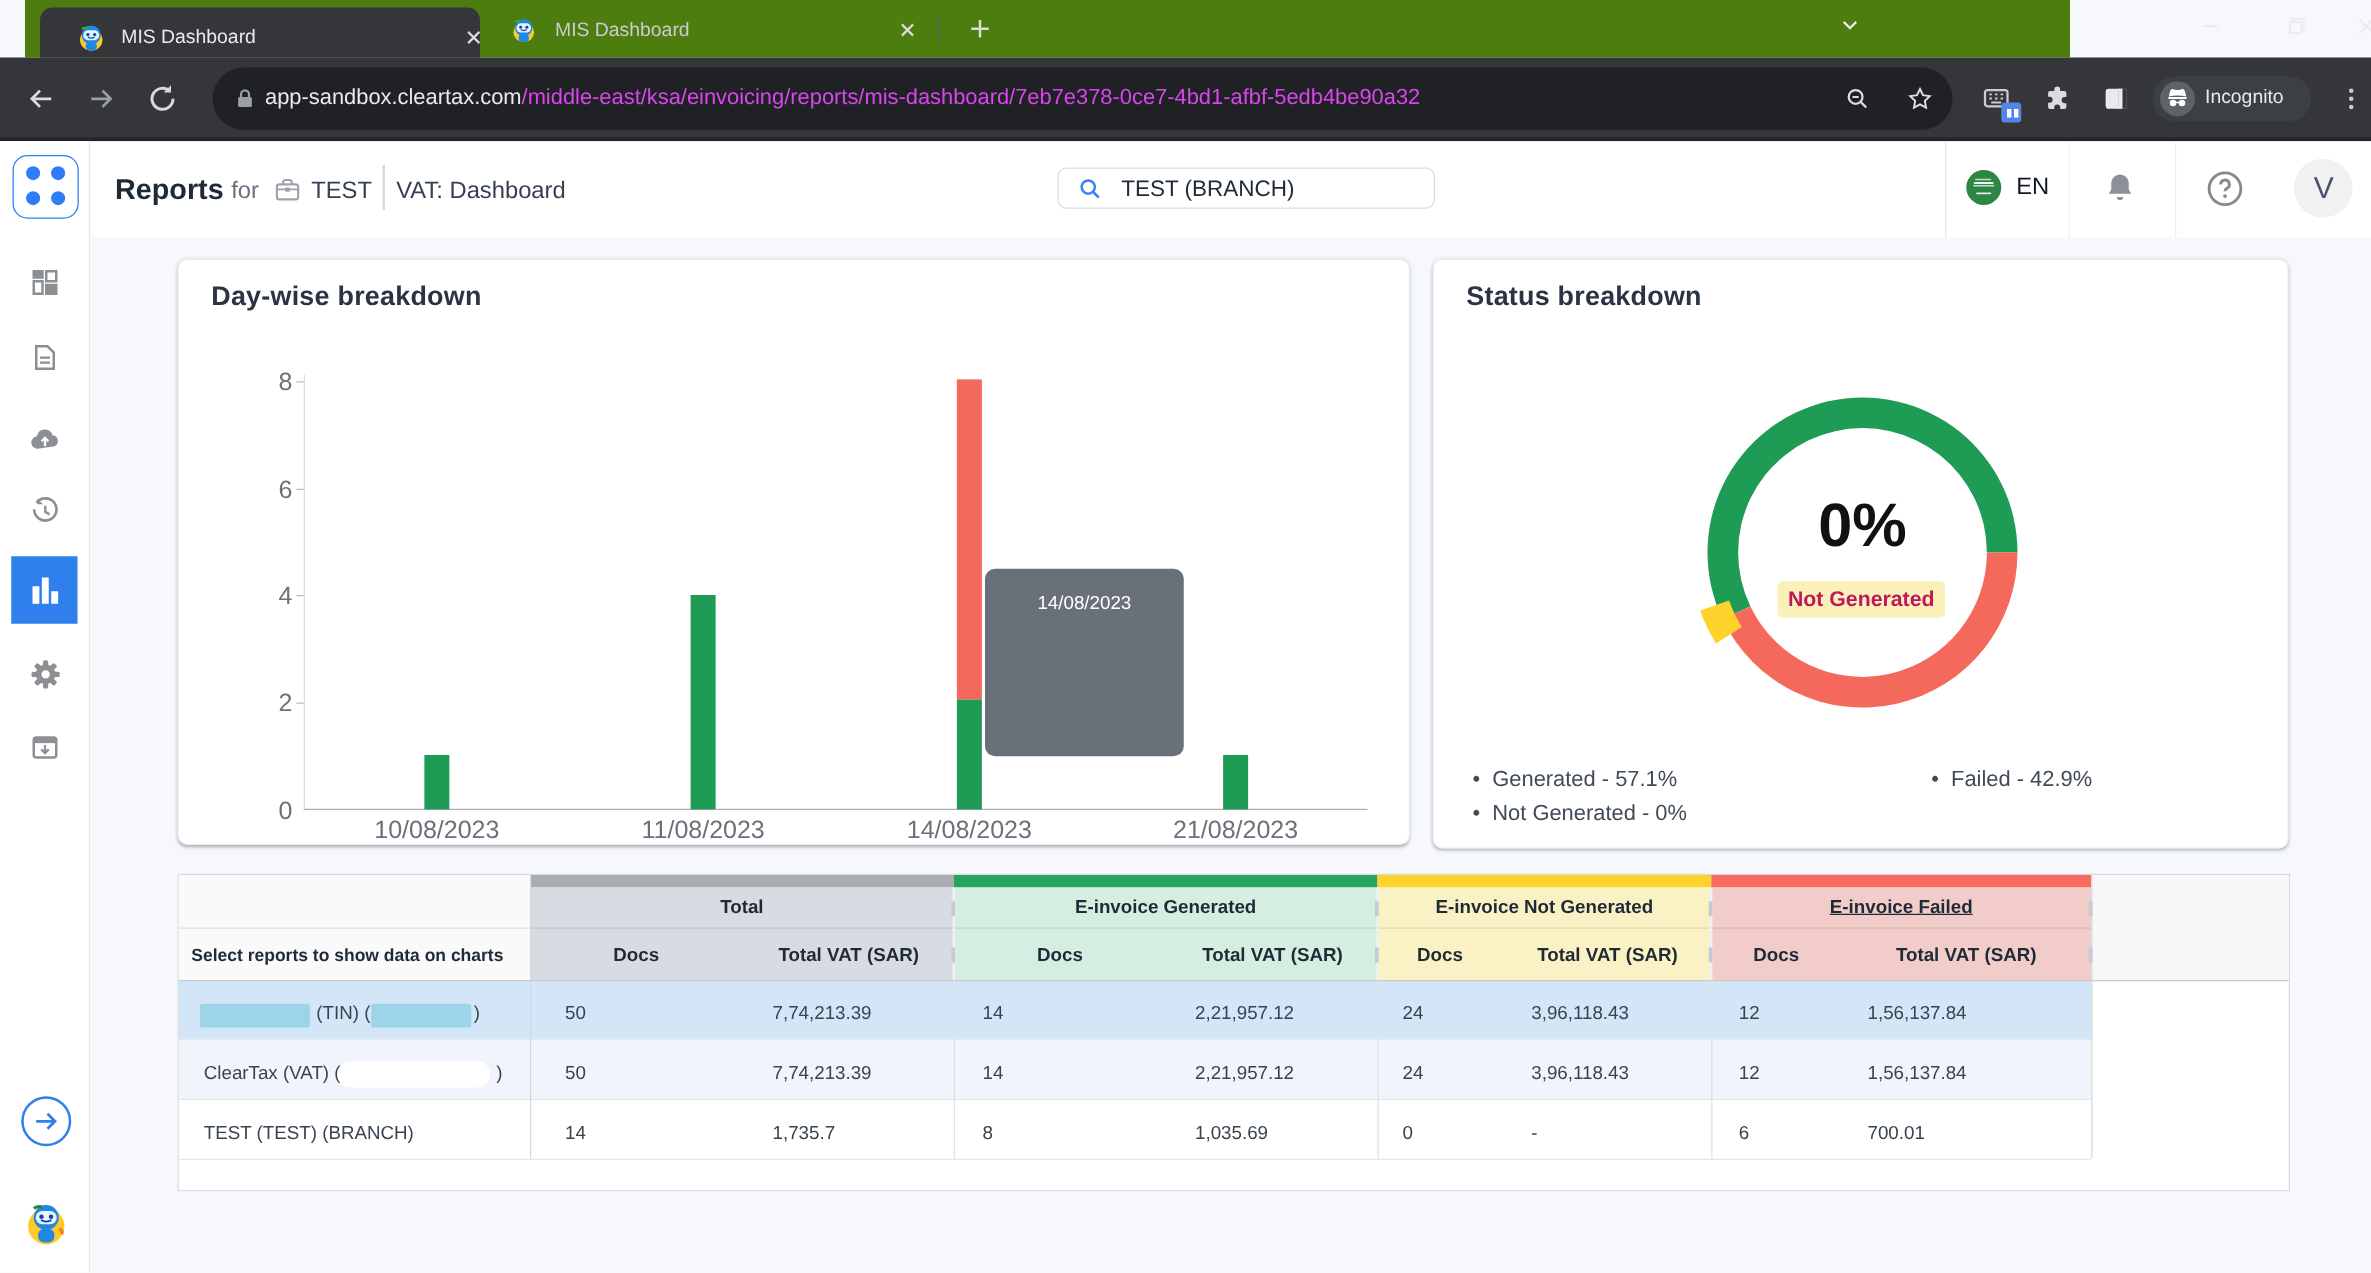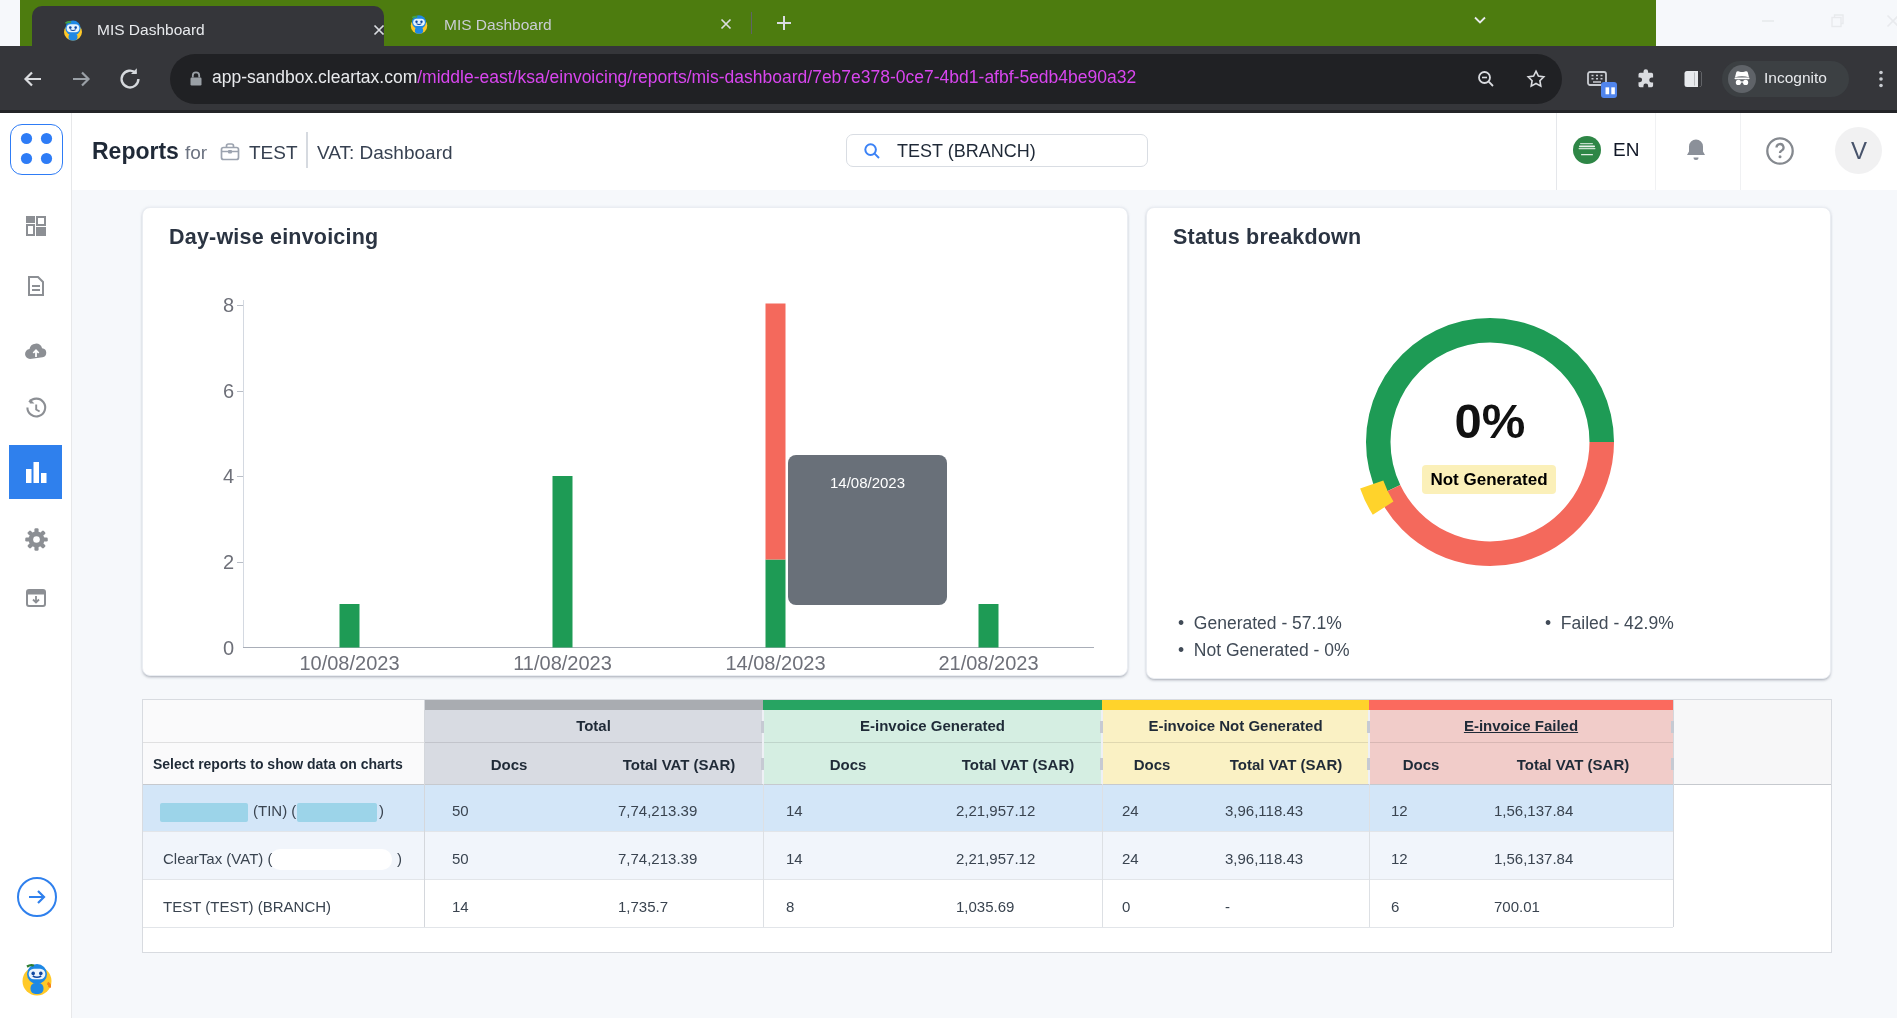--- a/index.html
+++ b/index.html
@@ -233,21 +233,21 @@
         <circle cx="13.2" cy="12.4" r="1.8" fill="#0D47A1"></circle>
         <circle cx="20.8" cy="12.4" r="1.8" fill="#0D47A1"></circle>
         <path d="M12.8 15 Q17 17.6 21.2 15" stroke="#0D47A1" stroke-width="1.5" fill="none"></path>
         <rect x="10.5" y="22" width="13" height="11" rx="5" fill="#1E88E5"></rect>
         <path d="M7 5.6 Q11 3.2 13.8 4.8" stroke="#2E7D32" stroke-width="2.4" fill="none"></path>
         <path d="M27.5 22 q3 1.5 2 4.5" stroke="#F57F17" stroke-width="2.6" fill="none"></path>
       </svg>
   </div>
   <div id="content">
     <div class="card" id="daycard" style="left:69px;top:17px;width:986px;height:469px;">
-      <div class="ctitle">Day-wise einvoicing</div>
+      <div class="ctitle">Day-wise breakdown</div>
       <svg class="ab" style="left:0;top:0;" width="986" height="469" viewBox="0 0 986 469">
         <line x1="100.5" y1="92" x2="100.5" y2="439.5" stroke="#D4D9E1" stroke-width="1"></line>
         <line x1="100" y1="439.5" x2="951" y2="439.5" stroke="#A9AEB8" stroke-width="1"></line>
         <g stroke="#B9BEC7" stroke-width="1">
           <line x1="94" y1="97.5" x2="100" y2="97.5"></line>
           <line x1="94" y1="183.5" x2="100" y2="183.5"></line>
           <line x1="94" y1="268.5" x2="100" y2="268.5"></line>
           <line x1="94" y1="354.5" x2="100" y2="354.5"></line>
         </g>
         <g font-size="20" fill="#6E7079" text-anchor="end">
@@ -274,21 +274,21 @@
       </div>
     </div>
     <div class="card" id="statuscard" style="left:1073px;top:17px;width:685px;height:472px;">
       <div class="ctitle">Status breakdown</div>
       <svg class="ab" style="left:0;top:0;" width="685" height="472" viewBox="0 0 685 472">
         <path d="M 231.17 287.58 A 124.0 124.0 0 1 1 467.00 234.00 L 442.50 234.00 A 99.5 99.5 0 1 0 253.27 276.99 Z" fill="#1E9B55"></path>
         <path d="M 467.00 234.00 A 124.0 124.0 0 0 1 231.17 287.58 L 253.27 276.99 A 99.5 99.5 0 0 0 442.50 234.00 Z" fill="#F4695C"></path>
         <path d="M 225.80 306.71 A 124.0 124.0 0 0 1 213.14 280.46 L 236.30 272.48 A 99.5 99.5 0 0 0 246.46 293.55 Z" fill="#FFD32B"></path>
       </svg>
       <div class="ab" style="left:243px;top:185px;width:200px;text-align:center;font-size:49px;font-weight:bold;color:#111;">0%</div>
-      <div class="ab" style="left:275px;top:257px;width:134px;height:29px;background:#FBF0B9;border-radius:4px;text-align:center;font-size:17px;font-weight:bold;color:#000000;line-height:29px;">Not Generated</div>
+      <div class="ab" style="left:275px;top:257px;width:134px;height:29px;background:#FBF0B9;border-radius:4px;text-align:center;font-size:17px;font-weight:bold;color:#be185d;line-height:29px;">Not Generated</div>
       <div class="ab" style="left:31px;top:405px;font-size:17.5px;color:#414B57;">•&nbsp; Generated - 57.1%</div>
       <div class="ab" style="left:31px;top:432px;font-size:17.5px;color:#414B57;">•&nbsp; Not Generated - 0%</div>
       <div class="ab" style="left:398px;top:405px;font-size:17.5px;color:#414B57;">•&nbsp; Failed - 42.9%</div>
     </div>
     <div id="table" style="position:absolute;left:69px;top:509px;width:1690px;height:254px;background:#fff;border:1px solid #D8DBE0;font-size:15px;color:#3A4450;">
 
       <div class="ab" style="left:0;top:0;width:281px;height:84px;background:#FAFAFB;"></div>
       <div class="ab" style="left:281px;top:0;width:339px;height:10px;background:#A9ACB1;"></div>
       <div class="ab" style="left:281px;top:10px;width:339px;height:74px;background:#D8DBE2;"></div>
       <div class="ab" style="left:620px;top:0;width:339px;height:10px;background:#27A462;"></div>

